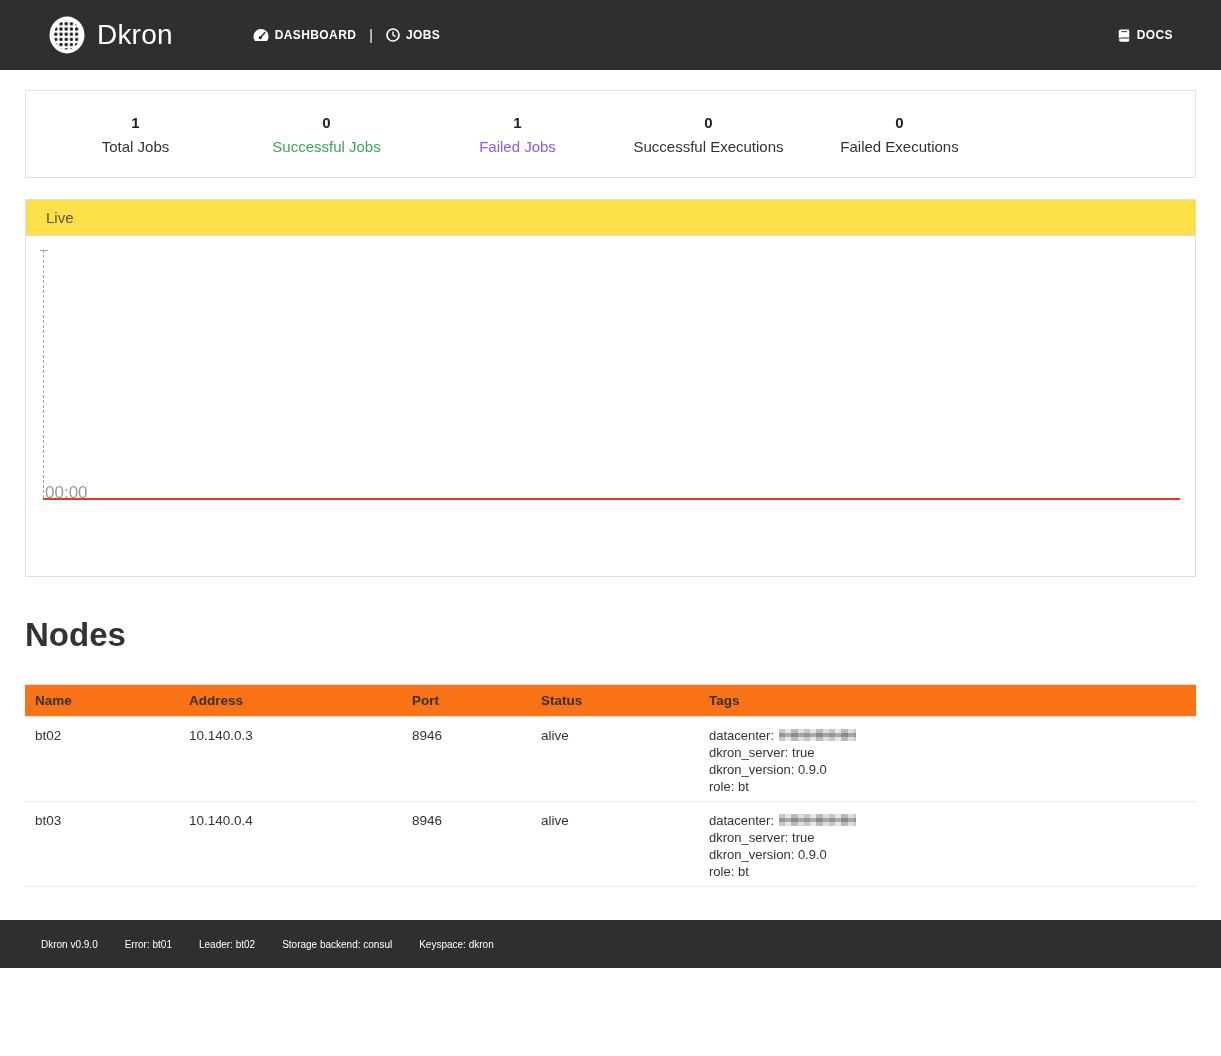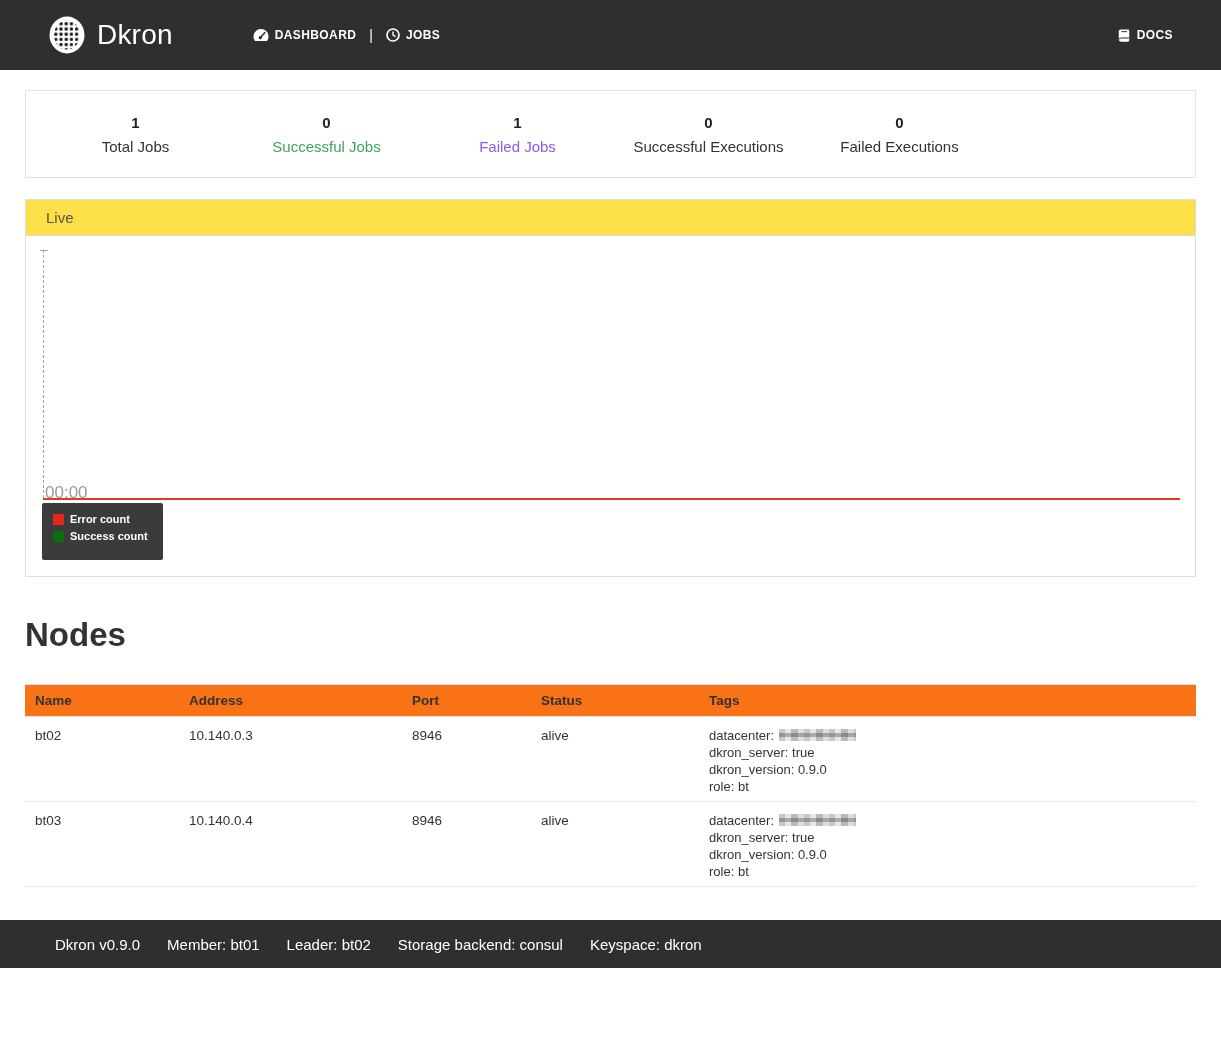--- a/index.html
+++ b/index.html
@@ -88,22 +88,22 @@
     display:inline-block; width:77px; height:12px; margin-left:5px; vertical-align:-1px;
     background:
       repeating-linear-gradient(90deg,#c7c7c7 0 6px,#e6e6e6 6px 12px,#b9b9b9 12px 19px,#dedede 19px 25px),
       repeating-linear-gradient(0deg,#ffffff 0 4px,#bfbfbf 4px 8px);
     background-blend-mode:multiply;
   }
 
   
   .footer {
     margin-top:33px; height:48px; background:#2f2f2f;
-    display:flex; align-items:center; gap:27px; padding-left:55px;
-    color:#fff; font-size:15px;
+    display:flex; align-items:center; gap:27px; padding-left:41px;
+    color:#fff; font-size:10px;
   }
 
   .icon { display:inline-flex; align-items:center; }
 </style>
 </head>
 <body>
 
 <div class="navbar">
   <div class="brand">
     <span class="icon">
@@ -180,30 +180,20 @@
   </div>
 </div>
 
 <div class="live-panel">
   <div class="live-header">Live</div>
   <div class="live-body">
     <div class="y-axis-tick"></div>
     <div class="y-axis"></div>
     <div class="x-tick-label">00:00</div>
     <div class="error-line"></div>
-    <div class="chart-legend">
-      <div class="legend-item">
-        <span class="legend-swatch error"></span>
-        <span class="legend-label">Error count</span>
-      </div>
-      <div class="legend-item">
-        <span class="legend-swatch success"></span>
-        <span class="legend-label">Success count</span>
-      </div>
-    </div>
   </div>
 </div>
 
 <div class="nodes-title">Nodes</div>
 
 <table class="nodes-table">
   <colgroup>
     <col class="c-name">
       <col class="c-addr">
       <col class="c-port">
@@ -242,17 +232,17 @@
         <div>dkron_server: true</div>
         <div>dkron_version: 0.9.0</div>
         <div>role: bt</div>
       </td>
     </tr>
   </tbody>
 </table>
 
 <div class="footer">
   <span>Dkron v0.9.0</span>
-  <span>Member: bt01</span>
+  <span>Error: bt01</span>
   <span>Leader: bt02</span>
   <span>Storage backend: consul</span>
   <span>Keyspace: dkron</span>
 </div>
 
 </body></html>

